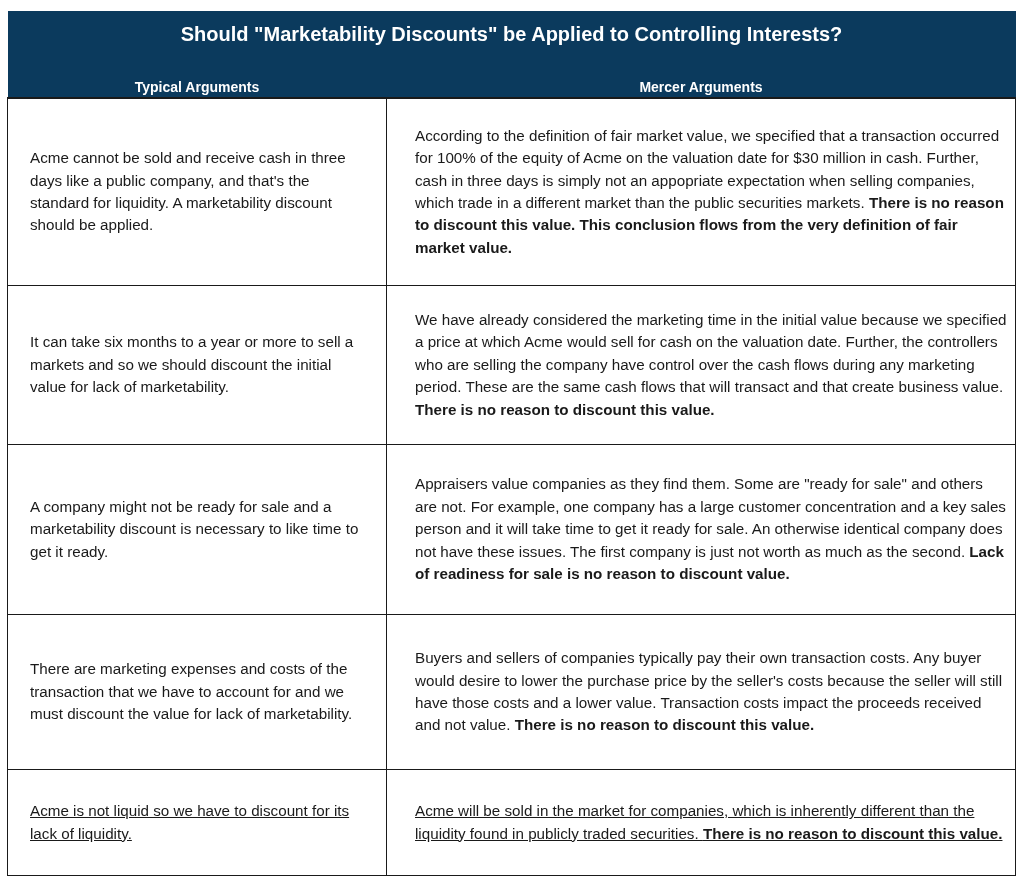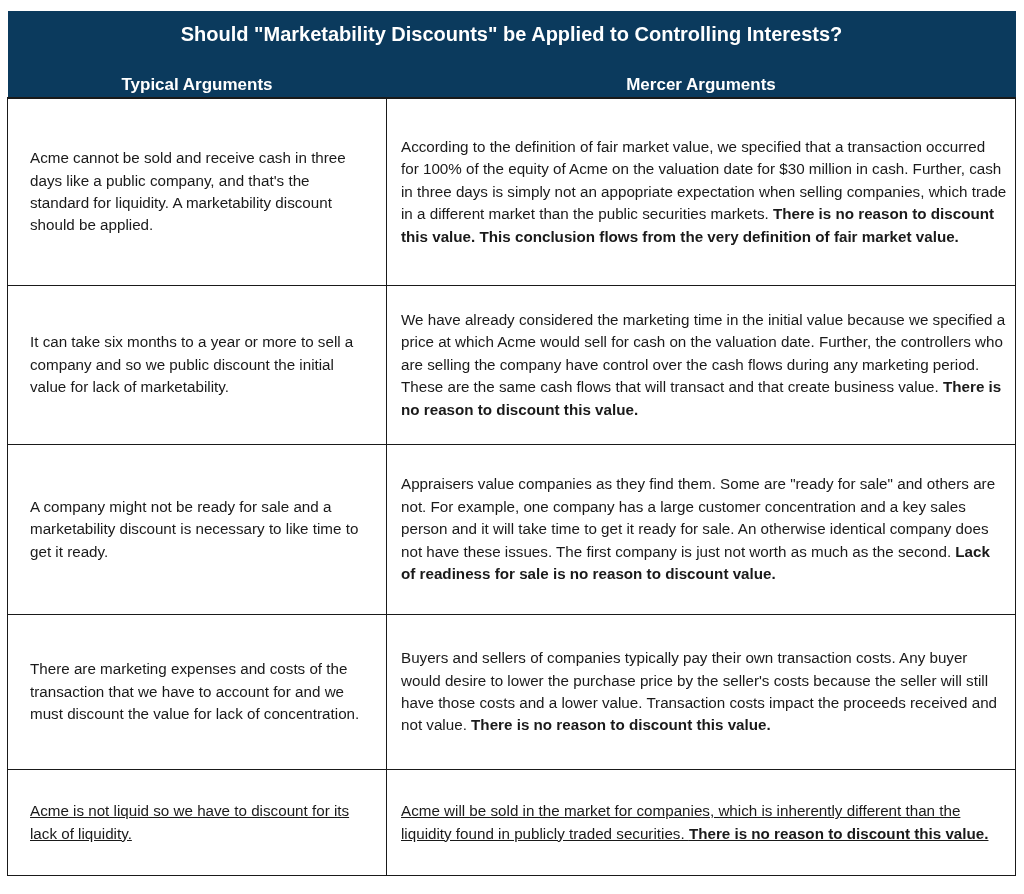--- a/index.html
+++ b/index.html
@@ -21,36 +21,36 @@
     .title-cell {
       height: 46px;
       font-size: 20px;
       padding: 0;
       border: none;
       border-bottom: none;
       vertical-align: middle;
     }
     .colhdr {
       height: 38px;
-      font-size: 17px;
+      font-size: 14px;
       padding: 0;
       vertical-align: bottom;
       padding-bottom: 2px;
       border-bottom: 2px solid #1a1a1a;
     }
     .colhdr.left { width: 378px; }
     td.cell {
       border: 1.5px solid #1a1a1a;
       vertical-align: middle;
       font-size: 15.2px;
       line-height: 22.4px;
       padding: 0 20px 0 22px;
     }
     td.cell.left { width: 336px; margin-top: 13px; }
-    td.cell.right { padding-left: 14px; padding-right: 8px; }
+    td.cell.right { padding-left: 28px; padding-right: 8px; }
     .bold { font-weight: bold; }
     tr.r1 td.cell { height: 186px; }
     tr.r2 td.cell { height: 158px; }
     tr.r3 td.cell { height: 169px; }
     tr.r4 td.cell { height: 154px; }
     tr.r5 td.cell { height: 105px; text-decoration: underline; }
   </style>
 </head>
 <body>
 
@@ -63,29 +63,29 @@
       <th class="colhdr left">Typical Arguments</th>
       <th class="colhdr right">Mercer Arguments</th>
     </tr>
   </thead>
   <tbody>
     <tr class="r1">
       <td class="cell left">Acme cannot be sold and receive cash in three days like a public company, and that's the standard for liquidity. A marketability discount should be applied.</td>
       <td class="cell right"><span>According to the definition of fair market value, we specified that a transaction occurred for 100% of the equity of Acme on the valuation date for $30 million in cash. Further, cash in three days is simply not an appopriate expectation when selling companies, which trade in a different market than the public securities markets. </span><span class="bold">There is no reason to discount this value. This conclusion flows from the very definition of fair market value.</span></td>
     </tr>
     <tr class="r2">
-      <td class="cell left">It can take six months to a year or more to sell a company and so we public discount the initial value for lack of marketability.</td>
+      <td class="cell left">It can take six months to a year or more to sell a markets and so we should discount the initial value for lack of marketability.</td>
       <td class="cell right"><span>We have already considered the marketing time in the initial value because we specified a price at which Acme would sell for cash on the valuation date. Further, the controllers who are selling the company have control over the cash flows during any marketing period. These are the same cash flows that will transact and that create business value. </span><span class="bold">There is no reason to discount this value.</span></td>
     </tr>
     <tr class="r3">
       <td class="cell left">A company might not be ready for sale and a marketability discount is necessary to like time to get it ready.</td>
       <td class="cell right"><span>Appraisers value companies as they find them. Some are "ready for sale" and others are not. For example, one company has a large customer concentration and a key sales person and it will take time to get it ready for sale. An otherwise identical company does not have these issues. The first company is just not worth as much as the second. </span><span class="bold">Lack of readiness for sale is no reason to discount value.</span></td>
     </tr>
     <tr class="r4">
-      <td class="cell left">There are marketing expenses and costs of the transaction that we have to account for and we must discount the value for lack of concentration.</td>
+      <td class="cell left">There are marketing expenses and costs of the transaction that we have to account for and we must discount the value for lack of marketability.</td>
       <td class="cell right"><span>Buyers and sellers of companies typically pay their own transaction costs. Any buyer would desire to lower the purchase price by the seller's costs because the seller will still have those costs and a lower value. Transaction costs impact the proceeds received and not value. </span><span class="bold">There is no reason to discount this value.</span></td>
     </tr>
     <tr class="r5">
       <td class="cell left">Acme is not liquid so we have to discount for its lack of liquidity.</td>
       <td class="cell right"><span>Acme will be sold in the market for companies, which is inherently different than the liquidity found in publicly traded securities. </span><span class="bold">There is no reason to discount this value.</span></td>
     </tr>
   </tbody>
 </table>
 
 </body></html>

